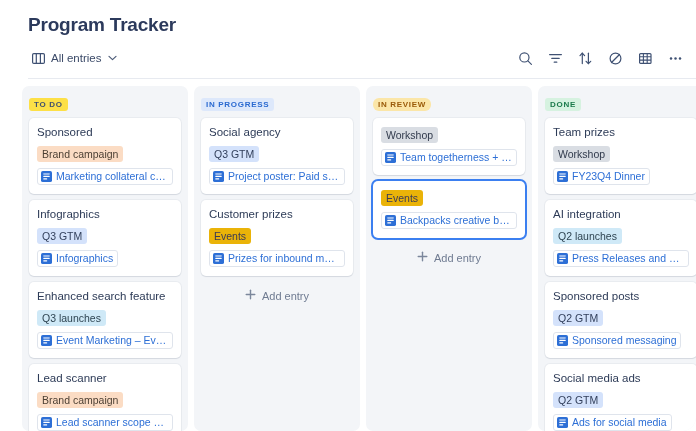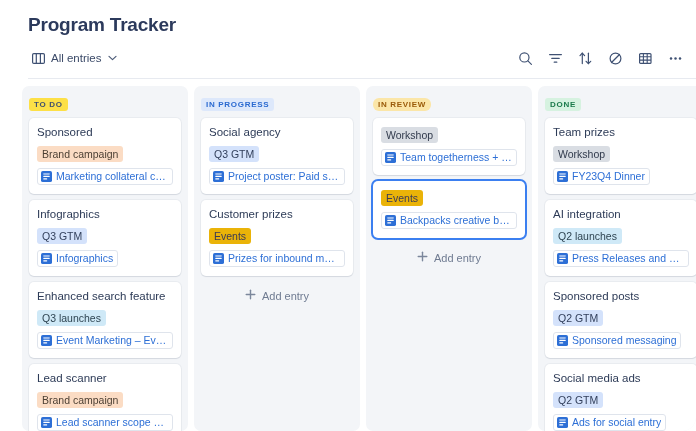--- a/index.html
+++ b/index.html
@@ -496,19 +496,19 @@
           <div><span class="tag tag-q2-gtm">Q2 GTM</span></div>
           <div><span class="doclink">
               <span style="display: flex;">
                 <svg class="doc-icon" viewBox="0 0 12 12" fill="none">
                   <rect x="0" y="0" width="12" height="12" rx="2" fill="#2d6fd6"></rect>
                   <rect x="2.4" y="2.6" width="7.2" height="1.3" rx="0.5" fill="#ffffff"></rect>
                   <rect x="2.4" y="5.3" width="7.2" height="1.3" rx="0.5" fill="#ffffff"></rect>
                   <rect x="2.4" y="8.0" width="4.4" height="1.3" rx="0.5" fill="#ffffff"></rect>
                 </svg>
               </span>
-              <span class="doclink-text">Ads for social entry</span>
+              <span class="doclink-text">Ads for social media</span>
             </span></div>
         </div>
       </div>
     </div>
 
 </div>
 
 </body></html>

